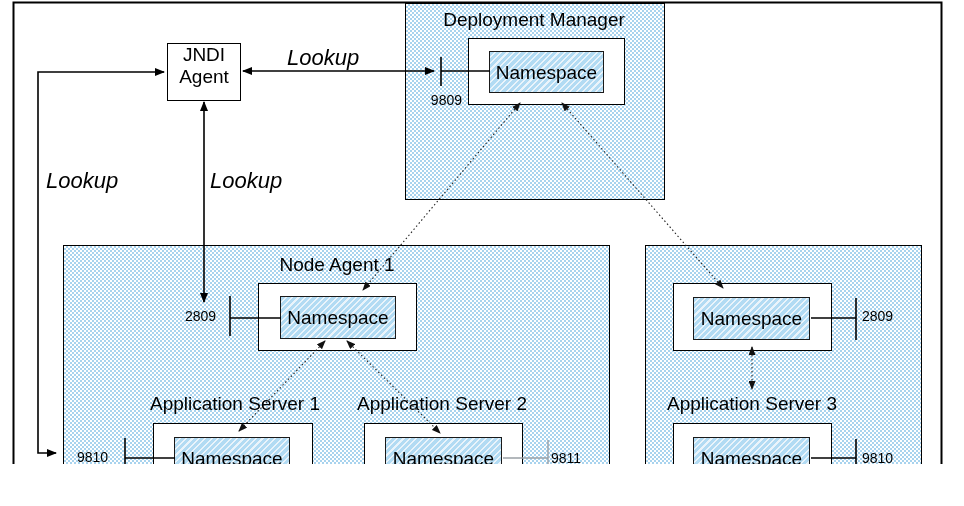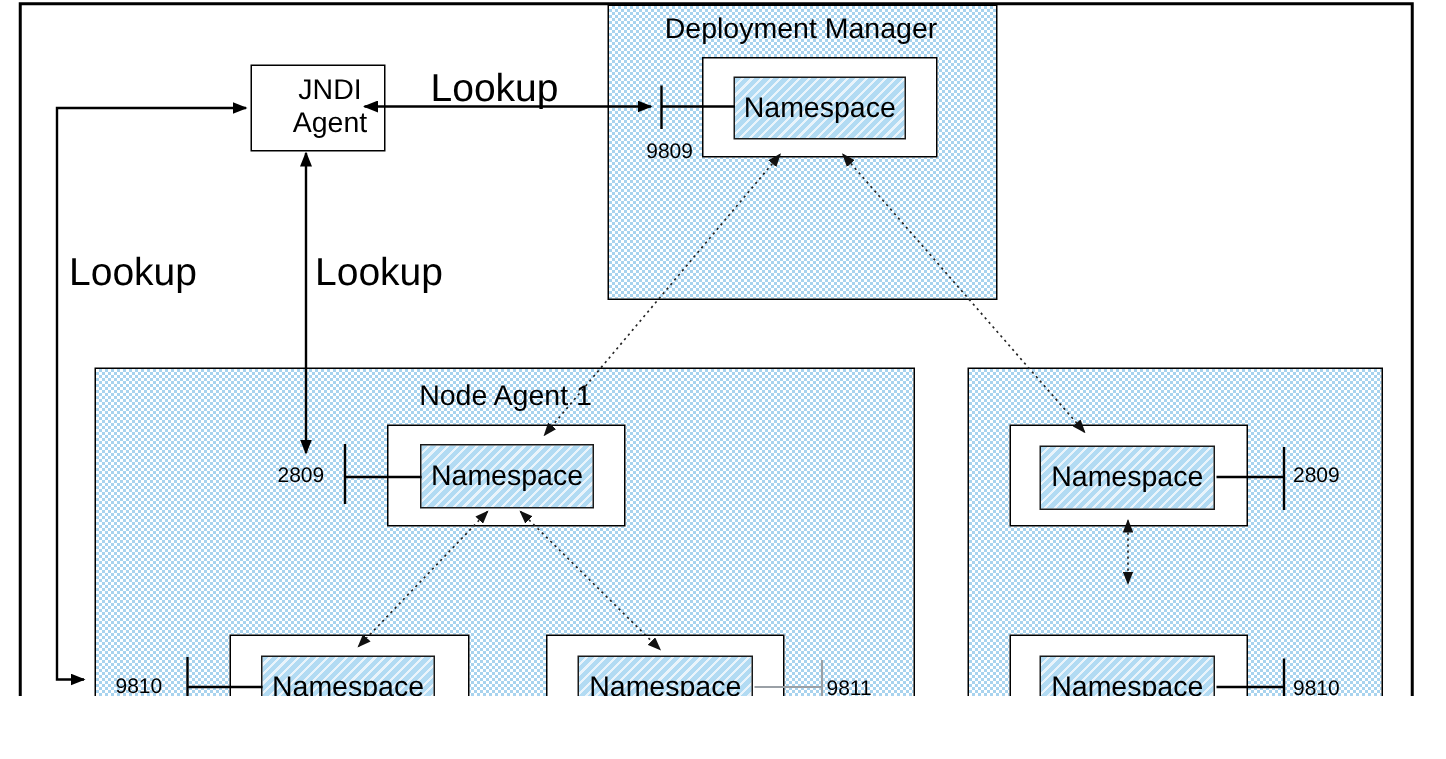--- a/index.html
+++ b/index.html
@@ -39,58 +39,61 @@
   #ns-dm {left:489px;top:51px; width:113px;height:40px;}
   #ns-na1{left:280px;top:296px;width:114px;height:41px;}
   #ns-na2{left:693px;top:297px;width:115px;height:41px;}
   #ns-as1{left:174px;top:437px;width:114px;height:41px;}
   #ns-as2{left:385px;top:437px;width:115px;height:41px;}
   #ns-as3{left:693px;top:437px;width:115px;height:41px;}
 
   #jndi-box{
     position:absolute;left:167px;top:43px;width:72px;height:56px;
     background:#fff;border:1px solid #000;z-index:3;
-    display:flex;flex-direction:column;align-items:center;justify-content:center;
-    font-size:19px;line-height:22px;text-align:center;padding-left:16px;
+    display:flex;flex-direction:column;align-items:center;
+    font-size:19px;line-height:22px;text-align:center;
   }
 
   .title{position:absolute;z-index:4;font-size:19px;line-height:20px;white-space:nowrap;transform:translateX(-50%);}
   #t-dm {left:534px;top:10px;}
   #t-na1{left:337px;top:255px;}
   #t-na2{left:752px;top:255px;}
   #t-as1{left:235px;top:394px;}
   #t-as2{left:442px;top:394px;}
   #t-as3{left:752px;top:394px;}
 
   .port{position:absolute;z-index:4;font-size:14px;line-height:20px;white-space:nowrap;}
   #p-dm {left:405px;top:90px;width:57px;text-align:right;}
   #p-na1{left:185px;top:306px;}
   #p-as1{left:77px; top:447px;}
   #p-as2{left:551px;top:448px;}
   #p-na2{left:862px;top:306px;}
   #p-as3{left:862px;top:448px;}
 
-  .lookup{position:absolute;z-index:4;font-size:26px;line-height:20px;white-space:nowrap;}
+  .lookup{position:absolute;z-index:4;font-size:22px;line-height:20px;white-space:nowrap;font-style:italic;}
   #lk-top {left:287px;top:48px;}
   #lk-left{left:46px; top:171px;}
   #lk-mid {left:210px;top:171px;}
 
   #wires{position:absolute;left:0;top:0;z-index:5;pointer-events:none;}
 </style>
 </head>
 <body>
 
 <div id="stage">
 
   <div class="region" id="region-dm"></div>
   <div class="region" id="region-na1"></div>
   <div class="region" id="region-na2"></div>
 
   <div class="title" id="t-dm">Deployment Manager</div>
   <div class="title" id="t-na1">Node Agent 1</div>
+  <div class="title" id="t-as1">Application Server 1</div>
+  <div class="title" id="t-as2">Application Server 2</div>
+  <div class="title" id="t-as3">Application Server 3</div>
 
   <div class="white-box" id="wb-dm"></div>
   <div class="white-box" id="wb-na1"></div>
   <div class="white-box" id="wb-na2"></div>
   <div class="white-box" id="wb-as1"></div>
   <div class="white-box" id="wb-as2"></div>
   <div class="white-box" id="wb-as3"></div>
 
   <div class="ns" id="ns-dm">Namespace</div>
   <div class="ns" id="ns-na1">Namespace</div>

